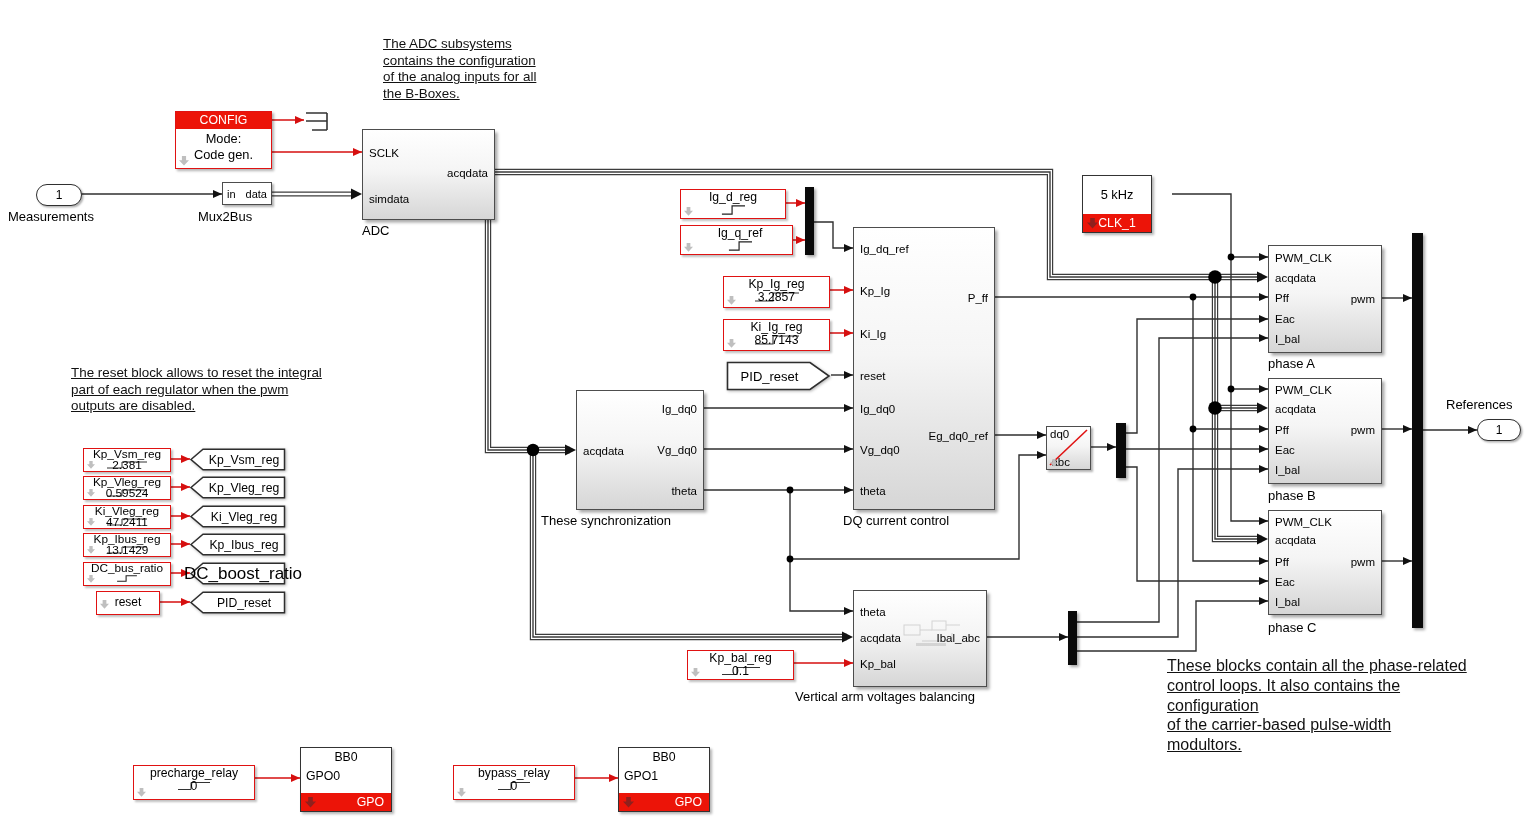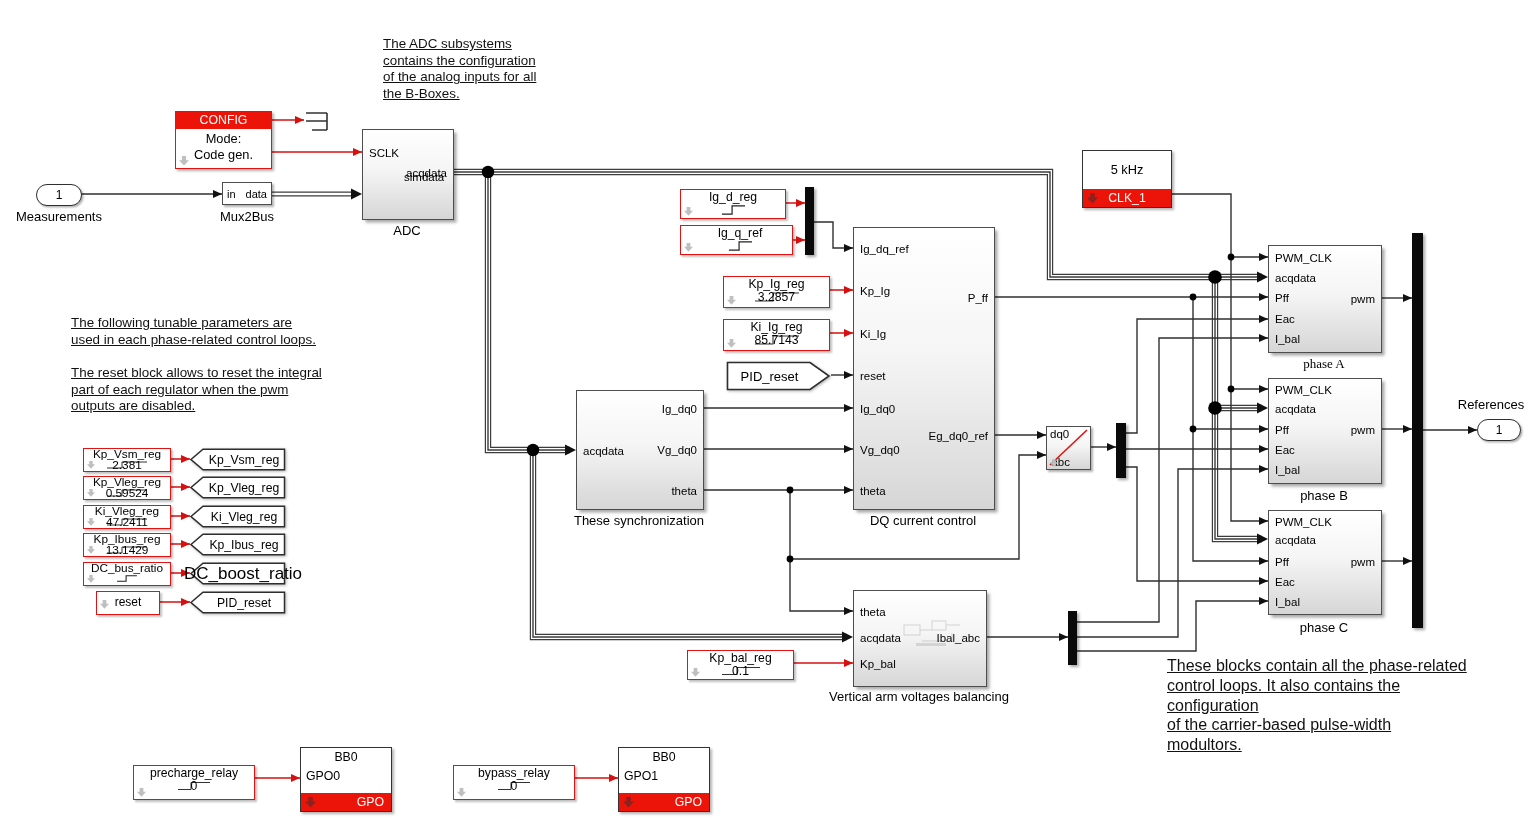--- a/index.html
+++ b/index.html
@@ -5,21 +5,21 @@
   html,body{margin:0;padding:0;background:#fff;}
   #canvas{position:relative;width:1536px;height:818px;overflow:hidden;background:#fff;
           font-family:"Liberation Sans",sans-serif;color:#000;}
   .abs{position:absolute;}
   
   .blk{position:absolute;border:1px solid #4d4d4d;
        background:linear-gradient(180deg,#ffffff 0%,#f5f5f5 45%,#d6d6d6 100%);
        box-shadow:2.5px 2.5px 3px rgba(0,0,0,.35);}
   .pl{position:absolute;font-size:11.5px;line-height:14px;white-space:nowrap;}
   .pl.l{left:6px;} .pl.r{right:6px;}
-  .blabel{position:absolute;font-size:13px;text-align:center;white-space:nowrap;}
+  .blabel{position:absolute;font-size:13px;text-align:left;white-space:nowrap;}
   .note{position:absolute;font-size:13.4px;line-height:1.24;white-space:pre-line;color:#111;text-decoration:underline;}
   .oval{position:absolute;border:1.4px solid #303030;border-radius:999px;background:#fff;
         box-shadow:1.5px 1.5px 2px rgba(0,0,0,.3);text-align:center;font-size:12px;}
   
   .rbox{position:absolute;border:1.7px solid #e01212;background:#fff;text-align:center;
         box-shadow:2px 2px 2px rgba(0,0,0,.25);}
   .nm{display:block;font-size:12.2px;line-height:13px;margin-top:1px;white-space:nowrap;}
   .val{position:relative;display:block;font-size:12.2px;line-height:12px;}
   .stepbg{position:absolute;left:50%;top:50%;transform:translate(-50%,-50%);z-index:0;}
   .valtxt{position:relative;z-index:1;}
@@ -157,22 +157,20 @@
 
     <g stroke="#333" stroke-width="1.6" fill="none">
       <path d="M306 113 H327 M306 121 H327 M327 113 V130 M312 130 H327"></path>
     </g>
   </svg>
 
   <div class="note" style="left:383px;top:36px;width:190px;">The ADC subsystems
 contains the configuration
 of the analog inputs for all
 the B-Boxes.</div>
-  <div class="note" style="left:71px;top:315px;width:300px;">The following tunable parameters are
-used in each phase-related control loops.</div>
   <div class="note" style="left:71px;top:365px;width:310px;">The reset block allows to reset the integral
 part of each regulator when the pwm
 outputs are disabled.</div>
   <div class="note" style="left:1167px;top:656px;width:300px;font-size:16px;">These blocks contain all the phase-related
 control loops. It also contains the configuration
 of the carrier-based pulse-width modultors.</div>
 
   <div class="oval" style="left:36px;top:184px;width:44px;height:20px;line-height:20px;">1</div>
   <div class="blabel" style="left:8px;top:209px;width:102px;">Measurements</div>
 
@@ -184,28 +182,28 @@
 
   <div class="abs" style="left:175px;top:111px;width:97px;height:58px;border:1.7px solid #e01212;background:#fff;box-shadow:2px 2px 2.5px rgba(0,0,0,.3);box-sizing:border-box;">
     <div class="hdr">CONFIG</div>
     <div style="position:absolute;left:0;right:0;top:19px;text-align:center;font-size:12.8px;">Mode:</div>
     <div style="position:absolute;left:0;right:0;top:35px;text-align:center;font-size:12.8px;">Code gen.</div>
     <svg class="dna" width="10" height="10" viewBox="0 0 12 12">
         <path d="M3.5 0 H8.5 V5 H12 L6 11.5 L0 5 H3.5 Z" fill="#bfbfbf"></path>
       </svg>
   </div>
 
-  <div class="blk" style="left:362px;top:129px;width:90px;height:89px;">
+  <div class="blk" style="left:362px;top:129px;width:90px;height:89px;padding-left:41px;">
     <span class="pl l" style="top:16px;">SCLK</span>
     <span class="pl r" style="top:36px;">acqdata</span>
-    <span class="pl l" style="top:40px;margin-left:35px;">simdata</span>
+    <span class="pl l" style="top:62px;">simdata</span>
   </div>
   <div class="blabel" style="left:362px;top:223px;width:90px;">ADC</div>
 
-  <div class="abs" style="left:1082px;top:150px;width:90px;height:58px;border:1.4px solid #333;background:#fff;box-shadow:2px 2px 2.5px rgba(0,0,0,.3);box-sizing:border-box;">
+  <div class="abs" style="left:1082px;top:175px;width:70px;height:58px;border:1.4px solid #333;background:#fff;box-shadow:2px 2px 2.5px rgba(0,0,0,.3);box-sizing:border-box;">
     <div style="position:absolute;left:0;right:0;top:11px;text-align:center;font-size:12.8px;">5 kHz</div>
     <div class="ftr" style="text-align:center;">CLK_1</div>
     <svg style="position:absolute;left:4px;bottom:3px;z-index:2;" width="11" height="11" viewBox="0 0 12 12">
         <path d="M3.5 0 H8.5 V5 H12 L6 11.5 L0 5 H3.5 Z" fill="#8f201d"></path>
       </svg>
   </div>
 
   <div class="rbox" style="left:680px;top:189px;width:104px;height:28px;">
     <span class="nm">Ig_d_reg</span>
     <svg style="display:block;margin:0 auto;" width="30" height="12" viewBox="0 0 30 13">
@@ -308,21 +306,21 @@
   </div>
 
   <div class="blk" style="left:1268px;top:245px;width:112px;height:106px;">
     <span class="pl l" style="top:5px;">PWM_CLK</span>
     <span class="pl l" style="top:25px;">acqdata</span>
     <span class="pl l" style="top:45px;">Pff</span>
     <span class="pl l" style="top:66px;">Eac</span>
     <span class="pl l" style="top:86px;">I_bal</span>
     <span class="pl r" style="top:46px;">pwm</span>
   </div>
-  <div class="blabel" style="left:1268px;top:356px;width:112px;font-family:Liberation Serif, serif;">phase A</div>
+  <div class="blabel" style="left:1268px;top:356px;width:112px;">phase A</div>
 
   <div class="blk" style="left:1268px;top:378px;width:112px;height:104px;">
     <span class="pl l" style="top:4px;">PWM_CLK</span>
     <span class="pl l" style="top:23px;">acqdata</span>
     <span class="pl l" style="top:44px;">Pff</span>
     <span class="pl l" style="top:64px;">Eac</span>
     <span class="pl l" style="top:84px;">I_bal</span>
     <span class="pl r" style="top:44px;">pwm</span>
   </div>
   <div class="blabel" style="left:1268px;top:488px;width:112px;">phase B</div>

